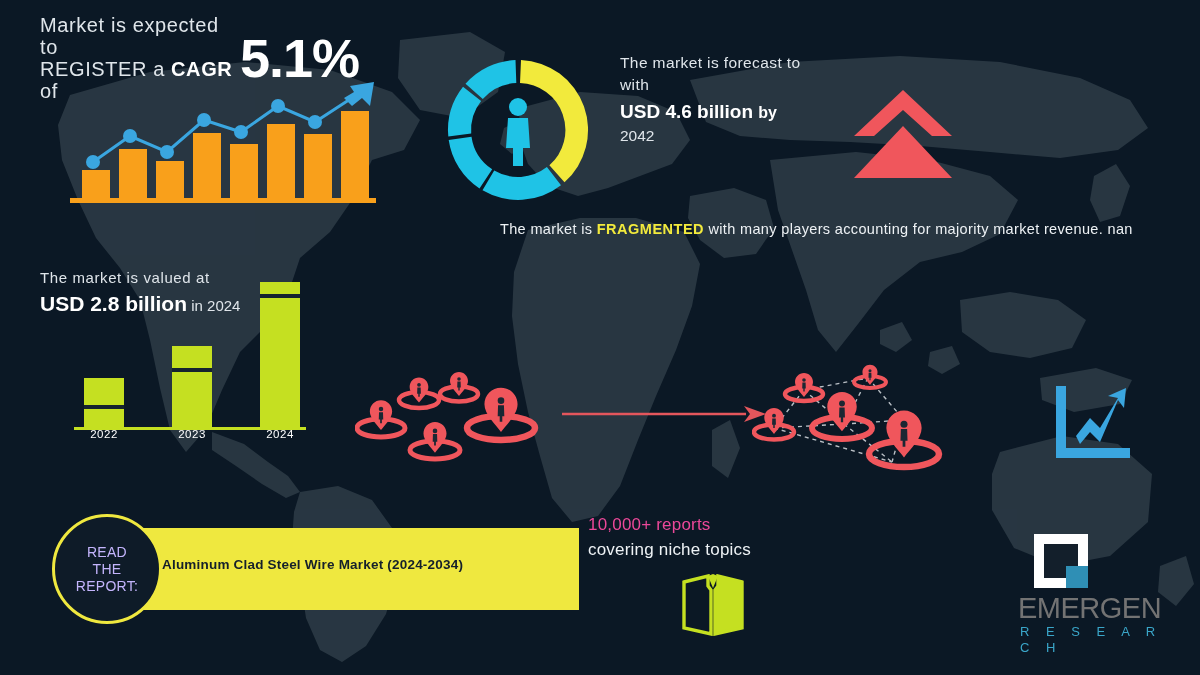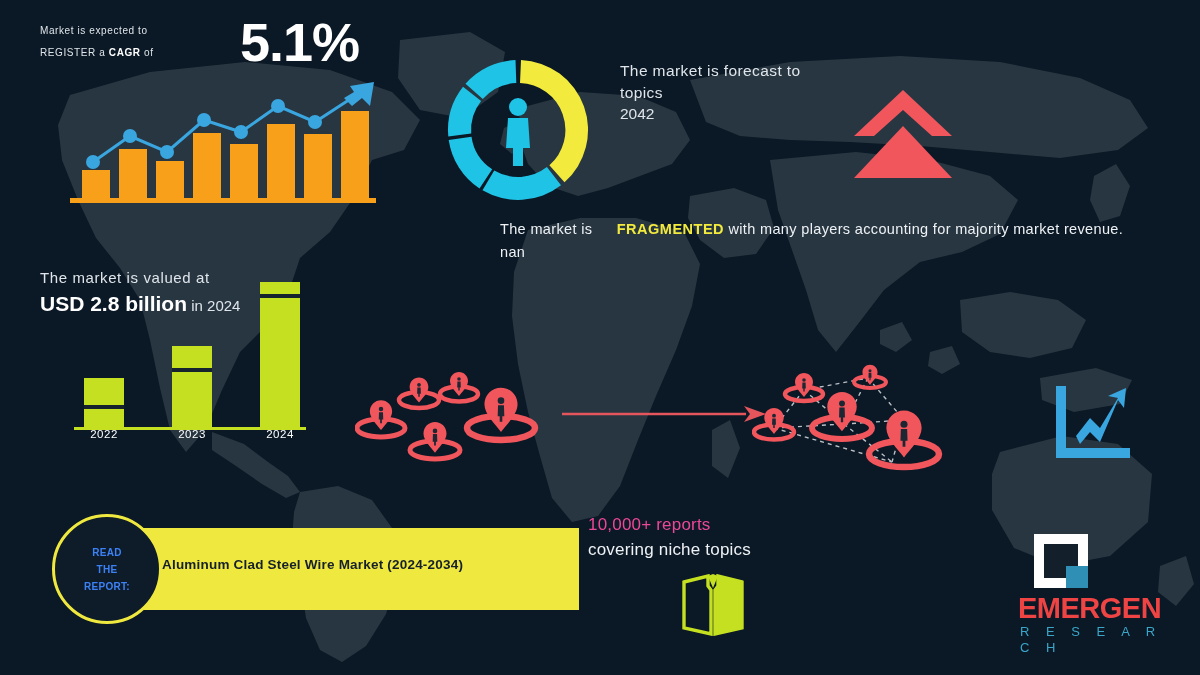--- a/index.html
+++ b/index.html
@@ -16,50 +16,50 @@
   
   #worldmap{position:absolute;left:0;top:0;width:1200px;height:675px;z-index:0;}
 
   
   .abs{position:absolute;z-index:3;}
 
   
   #cagr-block{left:40px;top:14px;width:420px;}
   #cagr-text{
     display:inline-block;vertical-align:middle;
-    font-size:10px;line-height:22px;color:#dfe5ea;letter-spacing:.6px;
+    font-size:20px;line-height:22px;color:#dfe5ea;letter-spacing:.6px;
     width:196px;
   }
   #cagr-text .b{font-weight:bold;color:#ffffff;}
   #cagr-value{
     display:inline-block;vertical-align:middle;
     font-size:54px;font-weight:bold;color:#ffffff;letter-spacing:-1px;
     margin-left:4px;line-height:56px;text-align:right;
   }
 
   
   #orange-chart{left:62px;top:78px;width:330px;height:132px;}
 
   
   #donut{left:440px;top:52px;width:156px;height:156px;}
 
   
-  #forecast-block{left:620px;top:60px;width:230px;}
+  #forecast-block{left:620px;top:52px;width:230px;}
   #forecast-lead{font-size:15.5px;line-height:22px;color:#dfe5ea;letter-spacing:.4px;}
   #forecast-value{font-size:19px;font-weight:bold;color:#ffffff;line-height:26px;margin-top:3px;}
   #forecast-value .small{font-weight:bold;font-size:16px;}
   #forecast-year{font-size:15.5px;color:#dfe5ea;line-height:20px;}
 
   
   #red-arrows{left:848px;top:88px;width:110px;height:92px;}
 
   
   #fragmented-block{left:500px;top:218px;width:640px;
     font-size:14.5px;line-height:23px;color:#eef2f5;letter-spacing:.35px;}
-  #fragmented-block .hl{color:#f2ea3c;font-weight:bold;letter-spacing:.5px;margin-left:20px;}
+  #fragmented-block .hl{color:#f2ea3c;font-weight:bold;letter-spacing:.5px;}
 
   
   #valued-block{left:40px;top:267px;width:300px;}
   #valued-lead{font-size:15px;line-height:22px;color:#dfe5ea;letter-spacing:.6px;}
   #valued-value{font-size:21px;font-weight:bold;color:#ffffff;line-height:28px;margin-top:1px;}
   #valued-value .tail{font-weight:normal;font-size:15px;color:#dfe5ea;}
 
   
   #green-chart{left:60px;top:268px;width:260px;height:180px;}
   .yr-label{
@@ -85,36 +85,36 @@
     position:absolute;left:110px;top:43px;
     font-size:13.5px;font-weight:bold;color:#15202b;letter-spacing:.2px;
   }
   #cta-circle{
     position:absolute;left:0px;top:0px;width:110px;height:110px;
     border-radius:50%;background:#0e1b28;border:3px solid #efe83f;
     box-sizing:border-box;
     display:flex;align-items:center;justify-content:center;
   }
   #cta-circle-text{
-    font-size:10px;font-weight:bold;color:#3b82f6;text-align:center;
+    font-size:14px;font-weight:normal;color:#c4b5fd;text-align:center;
     line-height:17px;letter-spacing:.3px;
   }
 
   
   #reports-block{left:588px;top:512px;width:230px;}
   #reports-line1{font-size:17px;color:#ec4899;line-height:25px;letter-spacing:.2px;}
   #reports-line2{font-size:17px;color:#eef2f5;line-height:25px;letter-spacing:.2px;}
   #book-icon{position:absolute;left:92px;top:62px;width:66px;height:62px;}
 
   
   #logo{left:1018px;top:532px;width:162px;height:118px;}
   #logo-mark{position:absolute;left:14px;top:0px;width:58px;height:58px;}
   #logo-emergen{
     position:absolute;left:0px;top:60px;width:162px;
-    font-size:29px;font-weight:bold;color:#ef4444;letter-spacing:-0.5px;
+    font-size:29px;font-weight:normal;color:#737373;letter-spacing:-0.5px;
     line-height:32px;
   }
   #logo-research{
     position:absolute;left:2px;top:92px;width:162px;
     font-size:13px;color:#3aa6c9;letter-spacing:6.5px;line-height:16px;
   }
 </style>
 </head>
 <body>
 
@@ -213,21 +213,25 @@
       <g fill="#1fc3e6">
         <circle cx="0" cy="-23" r="9"></circle>
         <path d="M -10,-12 L 10,-12 L 12,18 L 5,18 L 5,36 L -5,36 L -5,18 L -12,18 Z"></path>
       </g>
     </g>
   </svg>
 
   <div class="abs" id="forecast-block">
     <div id="forecast-lead">
       <span>The market is forecast to</span><br>
-      <span>topics</span>
+      <span>with</span>
+    </div>
+    <div id="forecast-value">
+      <span>USD 4.6 billion</span>
+      <span class="small">by</span>
     </div>
     <div id="forecast-year">2042</div>
   </div>
 
   <svg class="abs" id="red-arrows" viewBox="0 0 110 92">
     <path d="M55,2 L104,48 L84,48 L55,22 L26,48 L6,48 Z" fill="#f0565c"></path>
     <path d="M55,38 L104,90 L6,90 Z" fill="#f0565c"></path>
   </svg>
 
   <div class="abs" id="fragmented-block">

